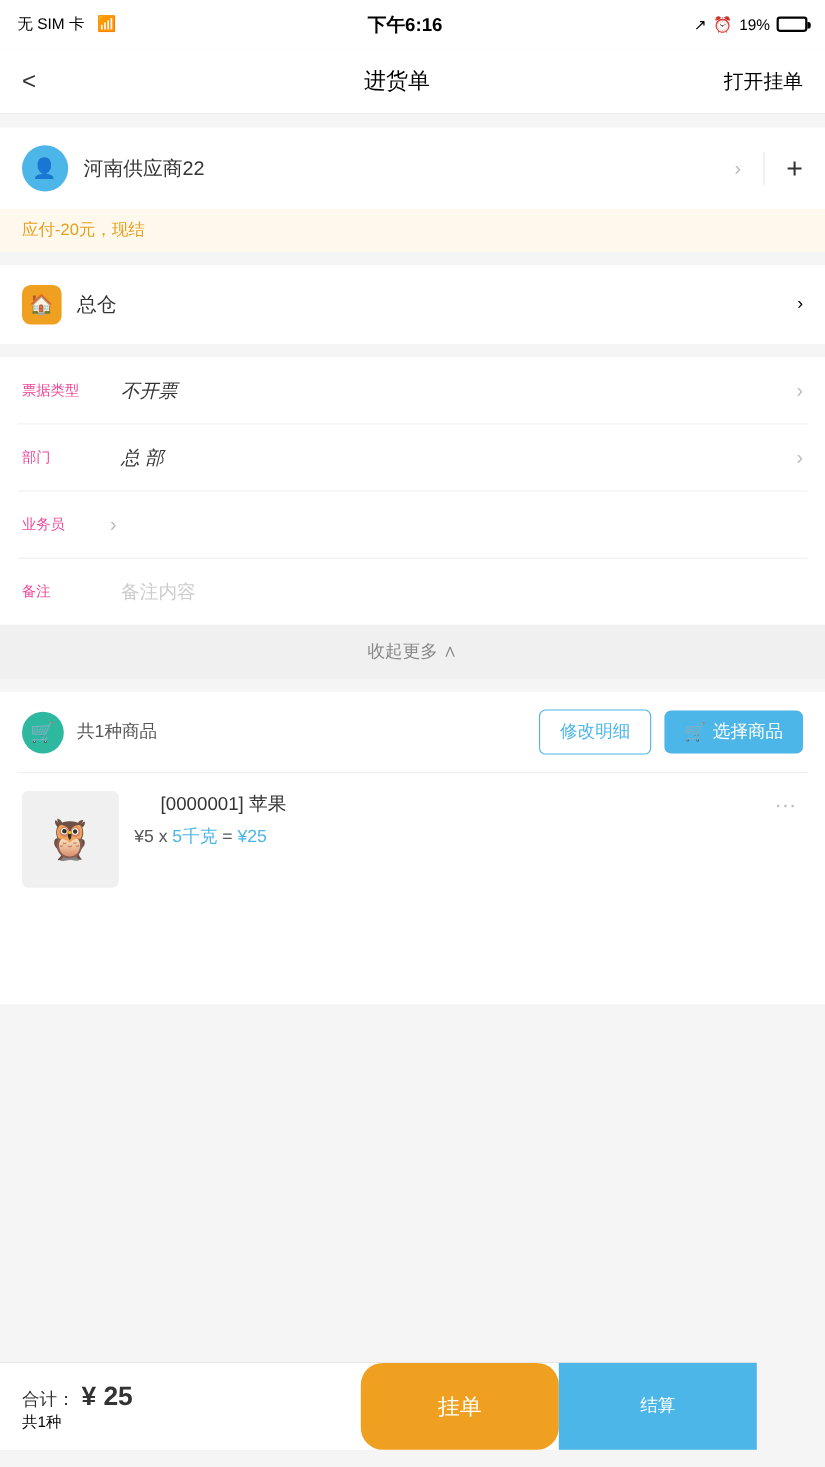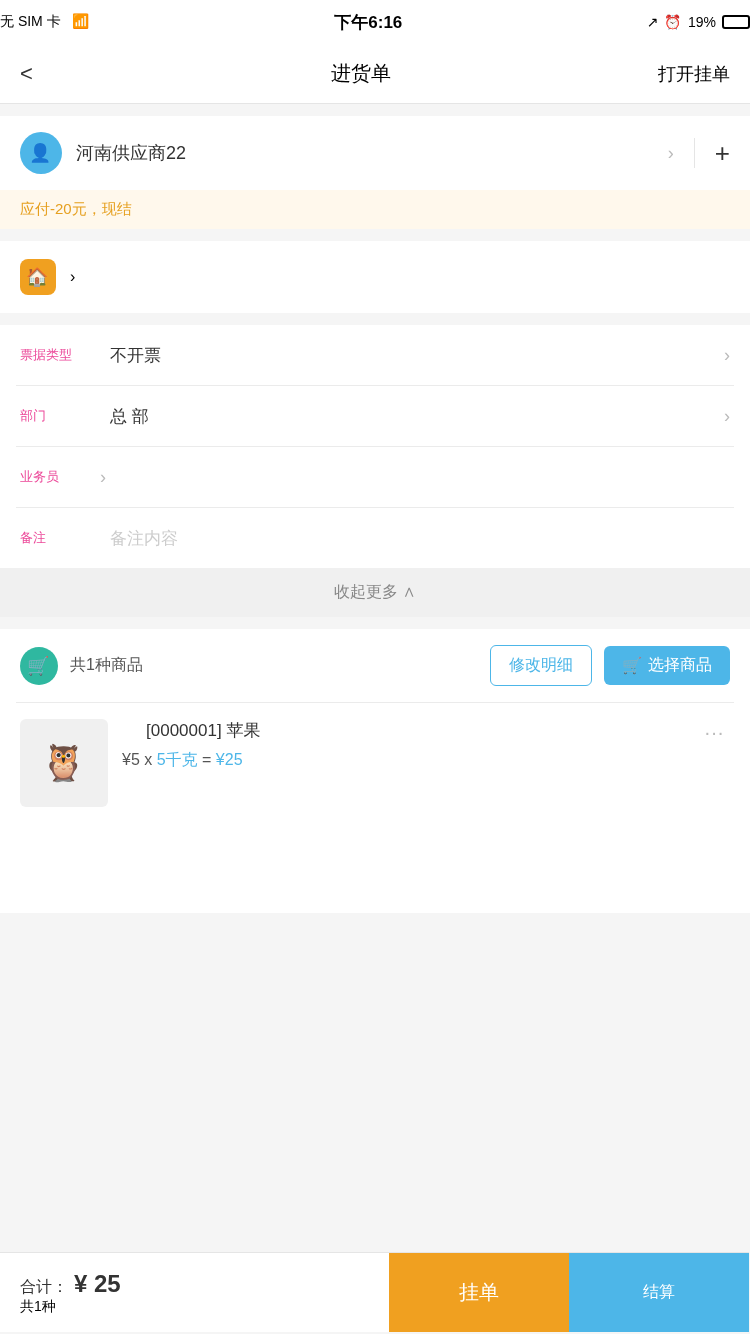--- a/index.html
+++ b/index.html
@@ -12,21 +12,21 @@
       overflow-x: hidden;
     }
 
     
     .status-bar {
       height: 44px;
       background: #fff;
       display: flex;
       align-items: center;
       justify-content: space-between;
-      padding: 0 0;
+      padding: 0 16px;
       font-size: 15px;
       font-weight: 500;
     }
     .status-left { font-size: 14px; color: #000; }
     .status-center { font-size: 17px; font-weight: 600; color: #000; }
     .status-right { display: flex; align-items: center; gap: 6px; font-size: 14px; color: #000; }
     .battery {
       width: 28px; height: 14px; border: 2px solid #000; border-radius: 3px;
       position: relative; display: inline-block;
     }
@@ -104,21 +104,21 @@
 
     
     .form-row {
       display: flex;
       align-items: center;
       padding: 18px 20px;
       background: #fff;
       min-height: 60px;
     }
     .form-label { font-size: 13px; color: #ec4899; width: 80px; flex-shrink: 0; }
-    .form-value { font-size: 17px; color: #333; flex: 1; padding-left: 10px; }
+    .form-value { font-size: 17px; color: #333; flex: 1; padding-left: 10px; font-style: italic; }
     .form-placeholder { font-size: 17px; color: #ccc; flex: 1; padding-left: 10px; }
     .form-row .chevron { font-size: 18px; color: #bbb; }
 
     
     .collapse-bar {
       background: #f0f0f0;
       text-align: center;
       padding: 14px;
       font-size: 16px;
       color: #888;
@@ -175,22 +175,22 @@
     .owl-icon { font-size: 36px; color: #aaa; }
     .product-info { flex: 1; }
     .product-name { font-size: 17px; color: #333; margin-bottom: 8px; margin-left: 24px; }
     .product-price { font-size: 16px; color: #555; }
     .product-price .highlight { color: #4db6e8; }
     .product-menu { font-size: 20px; color: #bbb; cursor: pointer; padding: 2px 6px; }
 
     
     .footer {
       position: fixed;
-      bottom: 2px;
-      width: 749px;
+      bottom: 16px;
+      width: 688px;
       height: 80px;
       display: flex;
       align-items: stretch;
       background: #fff;
       border-top: 1px solid #e5e5e5;
     }
     .footer-total {
       flex: 1;
       display: flex;
       flex-direction: column;
@@ -200,21 +200,21 @@
     .footer-total-row {
       display: flex; align-items: baseline; gap: 6px;
     }
     .total-label { font-size: 16px; color: #333; }
     .total-amount { font-size: 24px; font-weight: 600; color: #333; }
     .total-count { font-size: 14px; color: #000000; }
     .footer-hang {
       width: 180px;
       background: #f0a020;
       display: flex; align-items: center; justify-content: center;
-      font-size: 20px; color: #fff; font-weight: 500; cursor: pointer;
+      font-size: 20px; color: #fff; font-weight: 500; cursor: pointer; border-radius: 20px;
     }
     .footer-settle {
       width: 180px;
       background: #4db6e8;
       display: flex; align-items: center; justify-content: center;
       font-size: 16px; color: #fff; font-weight: 500; cursor: pointer;
     }
   </style>
 </head>
 <body>
@@ -257,20 +257,21 @@
   <div class="info-banner">应付-20元，现结</div>
 </div>
 
 <div class="section-gap"></div>
 
 <div class="card">
   <div class="warehouse-row">
     <div class="warehouse-icon">
       <span>🏠</span>
     </div>
+    <div class="warehouse-name">总仓</div>
     <span class="chevron">›</span>
   </div>
 </div>
 
 <div class="section-gap"></div>
 
 <div class="card">
 
   <div class="form-row">
     <div class="form-label">票据类型</div>

